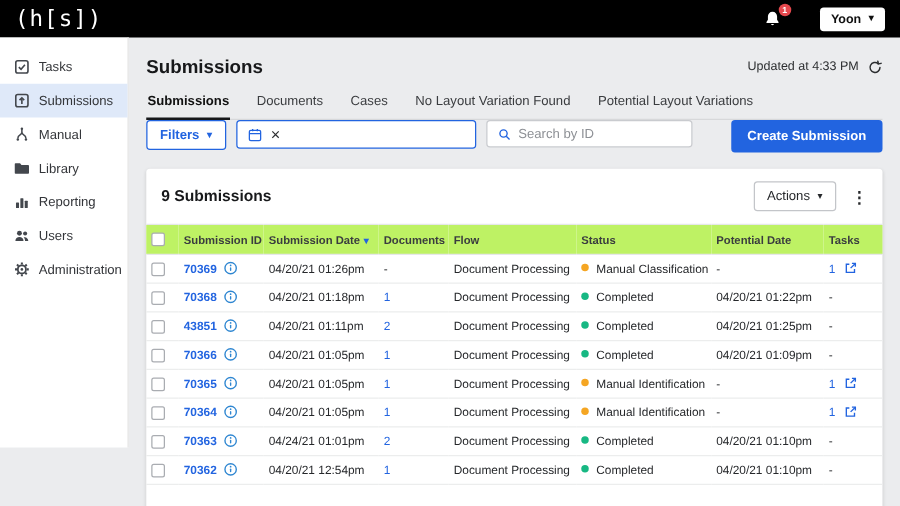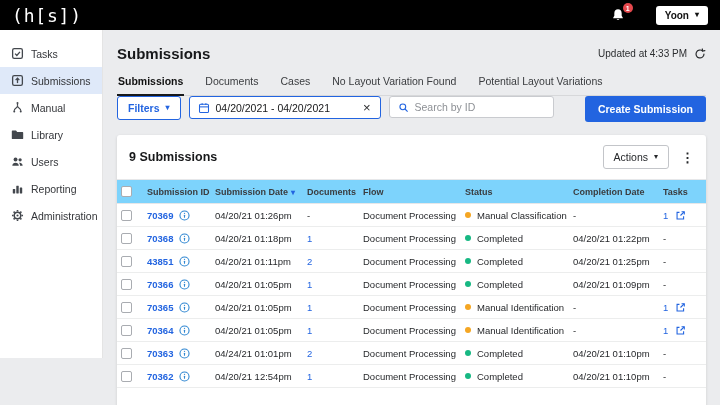--- a/index.html
+++ b/index.html
@@ -61,21 +61,21 @@
 
   
   .card{background:#fff;border-radius:3px;box-shadow:0 1px 3px rgba(20,20,30,.15);margin-top:13px;min-height:275px;}
   .card-head{display:flex;align-items:center;justify-content:space-between;padding:10px 12px;}
   .count{font-size:12.5px;font-weight:700;color:var(--ink);}
   .head-actions{display:flex;align-items:center;gap:12px;}
   .actions-btn{display:flex;align-items:center;gap:6px;background:#fff;border:1px solid #c3c5c9;border-radius:3px;padding:5px 10px;font-size:10.5px;color:#26282b;font-family:inherit;cursor:pointer;}
   .kebab{font-size:13px;color:#26282b;cursor:pointer;font-weight:700;line-height:1;}
 
   table.grid{width:100%;border-collapse:collapse;table-layout:fixed;}
-  .grid th{background:#7dd3fc;border-top:1px solid #e6e7e9;border-bottom:1px solid #e6e7e9;font-size:9px;font-weight:700;color:#3a3c3f;text-align:left;padding:6px 4px;white-space:nowrap;overflow:hidden;cursor:pointer;}
+  .grid th{background:#bef264;border-top:1px solid #e6e7e9;border-bottom:1px solid #e6e7e9;font-size:9px;font-weight:700;color:#3a3c3f;text-align:left;padding:6px 4px;white-space:nowrap;overflow:hidden;cursor:pointer;}
   .grid td{border-bottom:1px solid #eceded;font-size:9.5px;color:#26282b;padding:4px;white-space:nowrap;overflow:hidden;height:23px;vertical-align:middle;}
   .checkbox{display:inline-block;width:11px;height:11px;border:1px solid #a9acb1;border-radius:2px;background:#fff;vertical-align:middle;cursor:pointer;}
   .sort{color:var(--accent);font-size:8px;margin-left:3px;}
   a.id-link{color:var(--accent);font-weight:700;text-decoration:none;cursor:pointer;}
   .info{display:inline-block;margin-left:6px;cursor:pointer;}
   .info svg{width:11px;height:11px;color:#2e86d1;display:inline-block;vertical-align:-2px;}
   td.link{color:var(--accent);cursor:pointer;}
   .dot{width:6px;height:6px;border-radius:50%;display:inline-block;margin-right:6px;vertical-align:1px;background:#bbb;}
   .dot.success{background:var(--success);}
   .dot.warning{background:var(--warning);}
@@ -144,37 +144,37 @@
     <span class="side-icon">
           <svg viewBox="0 0 16 16" fill="currentColor">
             <path d="M1.8 3.2h4.4l1.4 1.8h6.6c.5 0 .8.3.8.8v7c0 .5-.3.8-.8.8H1.8c-.5 0-.8-.3-.8-.8V4c0-.5.3-.8.8-.8z"></path>
           </svg>
         </span>
     <span class="side-label">Library</span>
   </div>
       <div class="side-item">
     <span class="side-icon">
           <svg viewBox="0 0 16 16" fill="currentColor">
+            <rect x="2.2" y="8.5" width="3" height="5.5" rx="0.5"></rect>
+            <rect x="6.5" y="4.5" width="3" height="9.5" rx="0.5"></rect>
+            <rect x="10.8" y="6.8" width="3" height="7.2" rx="0.5"></rect>
+          </svg>
+        </span>
+    <span class="side-label">Reporting</span>
+  </div>
+      <div class="side-item">
+    <span class="side-icon">
+          <svg viewBox="0 0 16 16" fill="currentColor">
             <circle cx="5.6" cy="5.6" r="2.4"></circle>
             <path d="M1.6 13.2c0-2.3 1.8-3.8 4-3.8s4 1.5 4 3.8z"></path>
             <circle cx="11.2" cy="5.9" r="2"></circle>
             <path d="M10.9 9.5c1.9.2 3.4 1.6 3.4 3.7h-3.2c0-1.5-.5-2.8-1.4-3.6z"></path>
           </svg>
         </span>
     <span class="side-label">Users</span>
-  </div>
-      <div class="side-item">
-    <span class="side-icon">
-          <svg viewBox="0 0 16 16" fill="currentColor">
-            <rect x="2.2" y="8.5" width="3" height="5.5" rx="0.5"></rect>
-            <rect x="6.5" y="4.5" width="3" height="9.5" rx="0.5"></rect>
-            <rect x="10.8" y="6.8" width="3" height="7.2" rx="0.5"></rect>
-          </svg>
-        </span>
-    <span class="side-label">Reporting</span>
   </div>
       <div class="side-item">
     <span class="side-icon">
           <svg viewBox="0 0 16 16" fill="none" stroke="currentColor">
             <g stroke-width="2">
               <path d="M8 1.2v2M8 12.8v2M1.2 8h2M12.8 8h2M3.2 3.2l1.4 1.4M11.4 11.4l1.4 1.4M3.2 12.8l1.4-1.4M11.4 4.6l1.4-1.4"></path>
             </g>
             <circle cx="8" cy="8" r="4" stroke-width="1.8"></circle>
             <circle cx="8" cy="8" r="1.3" fill="currentColor" stroke="none"></circle>
           </svg>
@@ -212,21 +212,20 @@
       </button>
       <div class="date-input">
         <span class="cal">
           <svg viewBox="0 0 16 16" fill="none" stroke="currentColor" stroke-width="1.4">
               <rect x="2" y="3" width="12" height="11" rx="1.5"></rect>
               <line x1="2" y1="6.5" x2="14" y2="6.5"></line>
               <line x1="5.5" y1="1.5" x2="5.5" y2="4"></line>
               <line x1="10.5" y1="1.5" x2="10.5" y2="4"></line>
             </svg>
         </span>
-        <span class="date-text">04/20/2021 - 04/20/2021</span>
         <span class="clear-x">×</span>
       </div>
       <div class="search-box">
         <svg viewBox="0 0 16 16" fill="none" stroke="currentColor" stroke-width="1.6">
             <circle cx="7" cy="7" r="4.2"></circle>
             <line x1="10.2" y1="10.2" x2="14" y2="14"></line>
           </svg>
         <input placeholder="Search by ID" style="">
       </div>
       <div class="spacer"></div>
@@ -257,21 +256,21 @@
             <col>
         </colgroup>
         <thead>
           <tr>
             <th><span class="checkbox"></span></th>
             <th>Submission ID</th>
             <th><span>Submission Date</span><span class="sort">▾</span></th>
             <th>Documents</th>
             <th>Flow</th>
             <th>Status</th>
-            <th>Completion Date</th>
+            <th>Potential Date</th>
             <th>Tasks</th>
           </tr>
         </thead>
         <tbody>
             <tr>
     <td><span class="checkbox"></span></td>
     <td>
       <a class="id-link">70369</a><span class="info"><svg viewBox="0 0 16 16">
                     <circle cx="8" cy="8" r="6.6" fill="none" stroke="currentColor" stroke-width="1.6"></circle>
                     <circle cx="8" cy="4.9" r="1" fill="currentColor"></circle>

